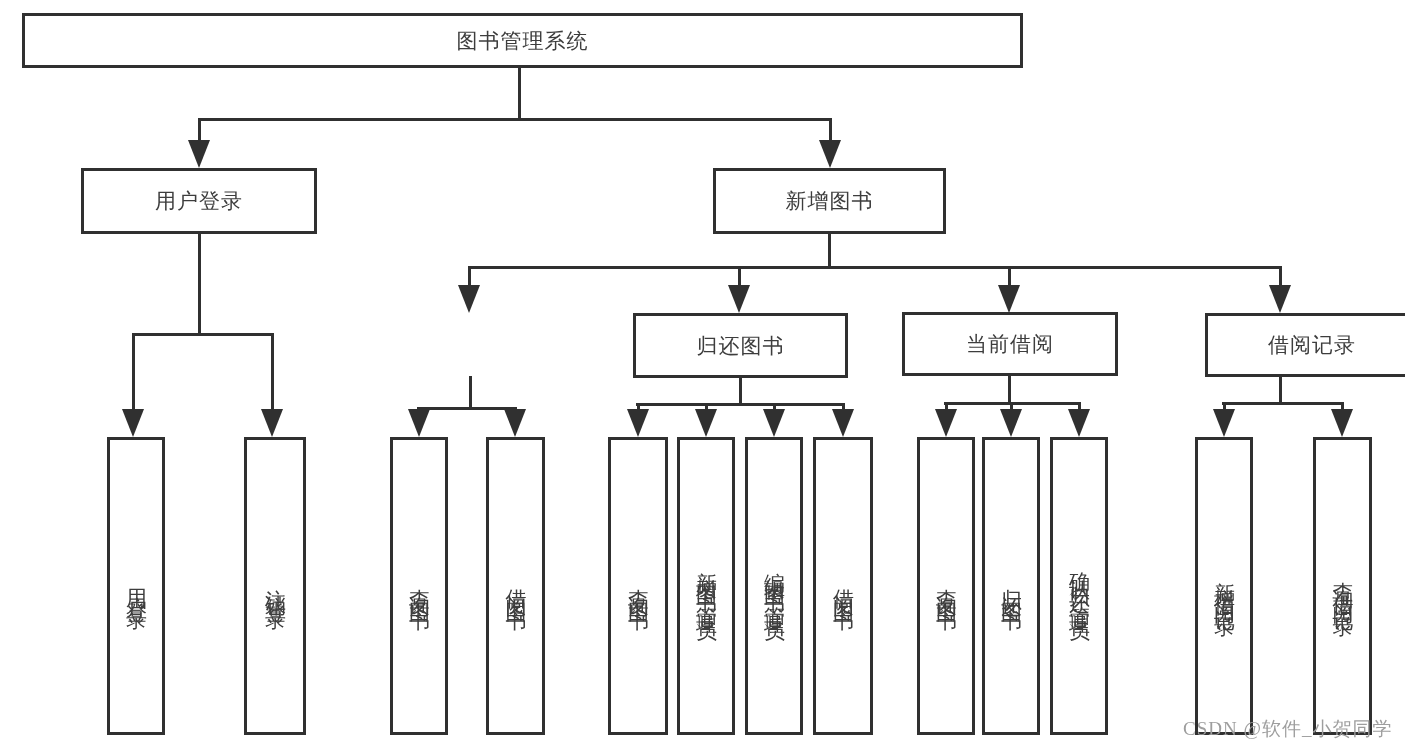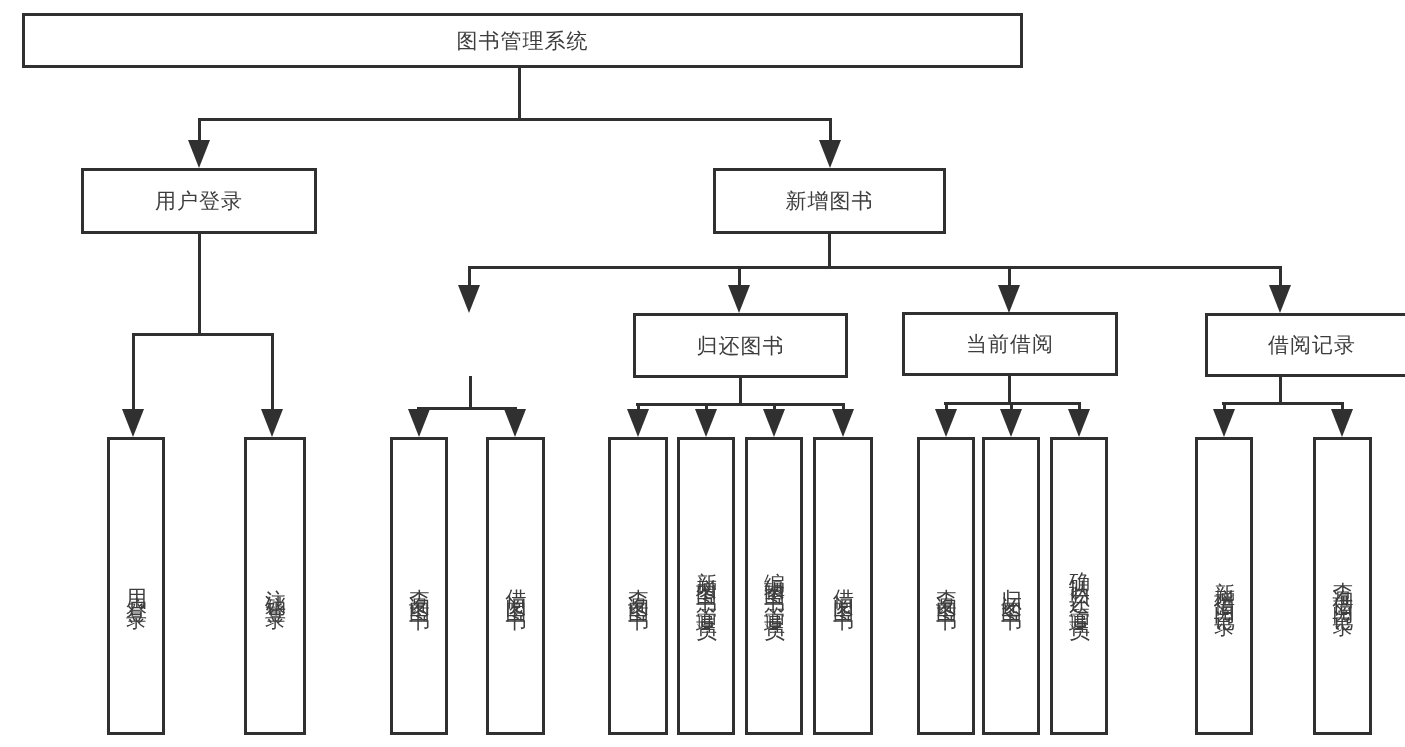--- a/index.html
+++ b/index.html
@@ -194,14 +194,15 @@
   <div class="vbox v-confirm">
     <span>确认归还（管理员）</span>
   </div>
   <div class="vbox v-add-rec">
     <span>新增借阅记录</span>
   </div>
   <div class="vbox v-query-rec">
     <span>查询借阅记录</span>
   </div>
 
+  <div class="watermark">CSDN @软件_小贺同学</div>
 
 </div>
 
 </body></html>

